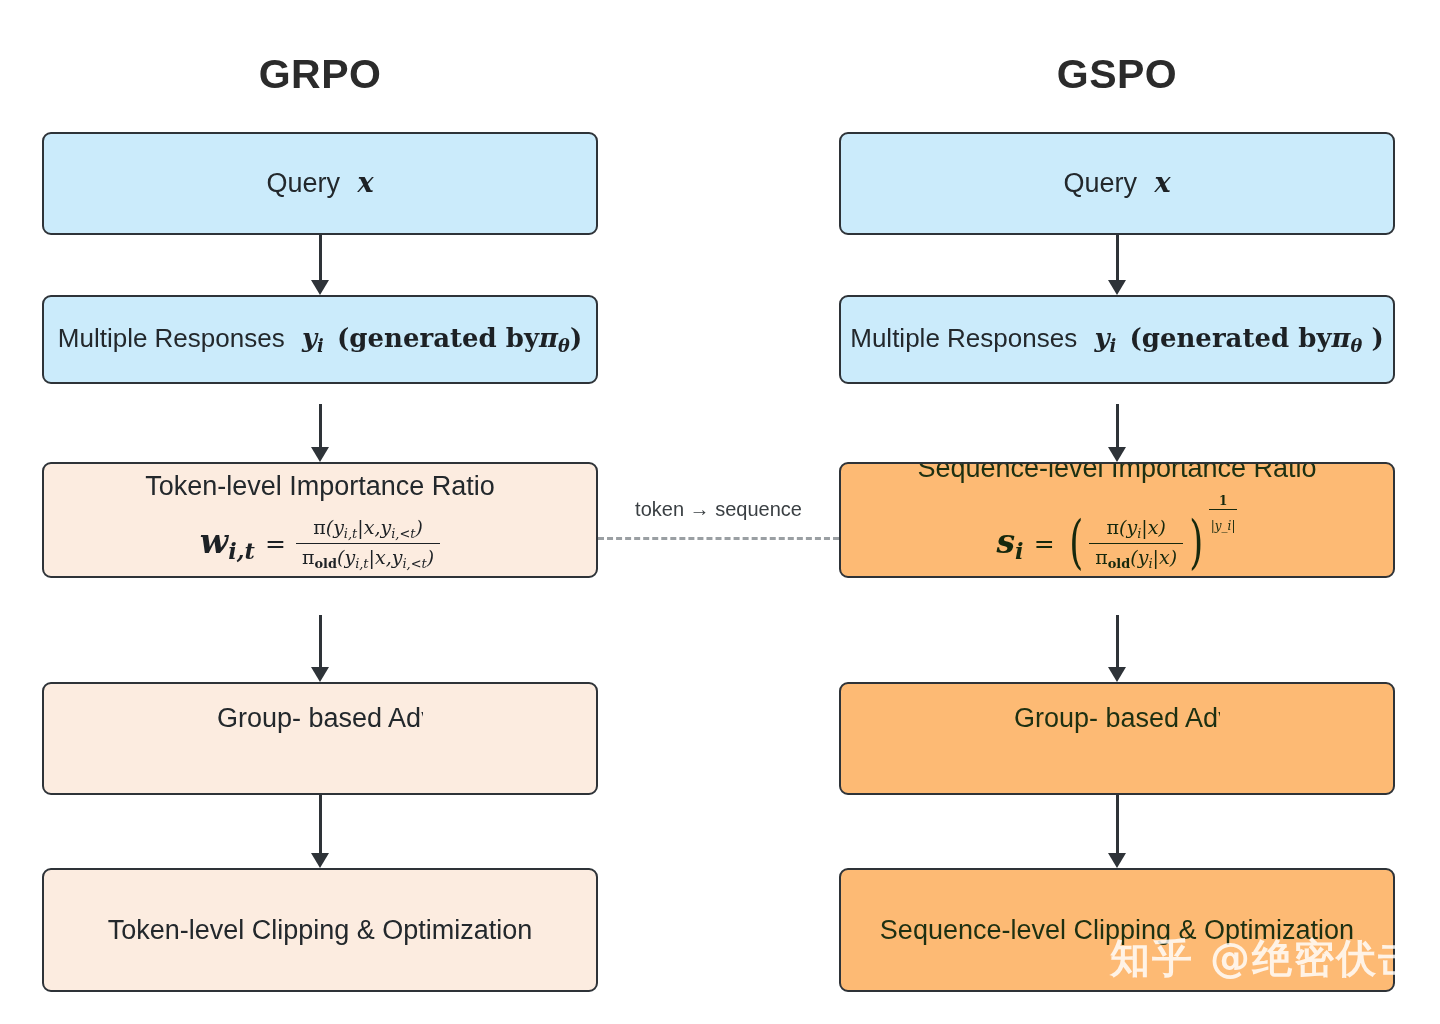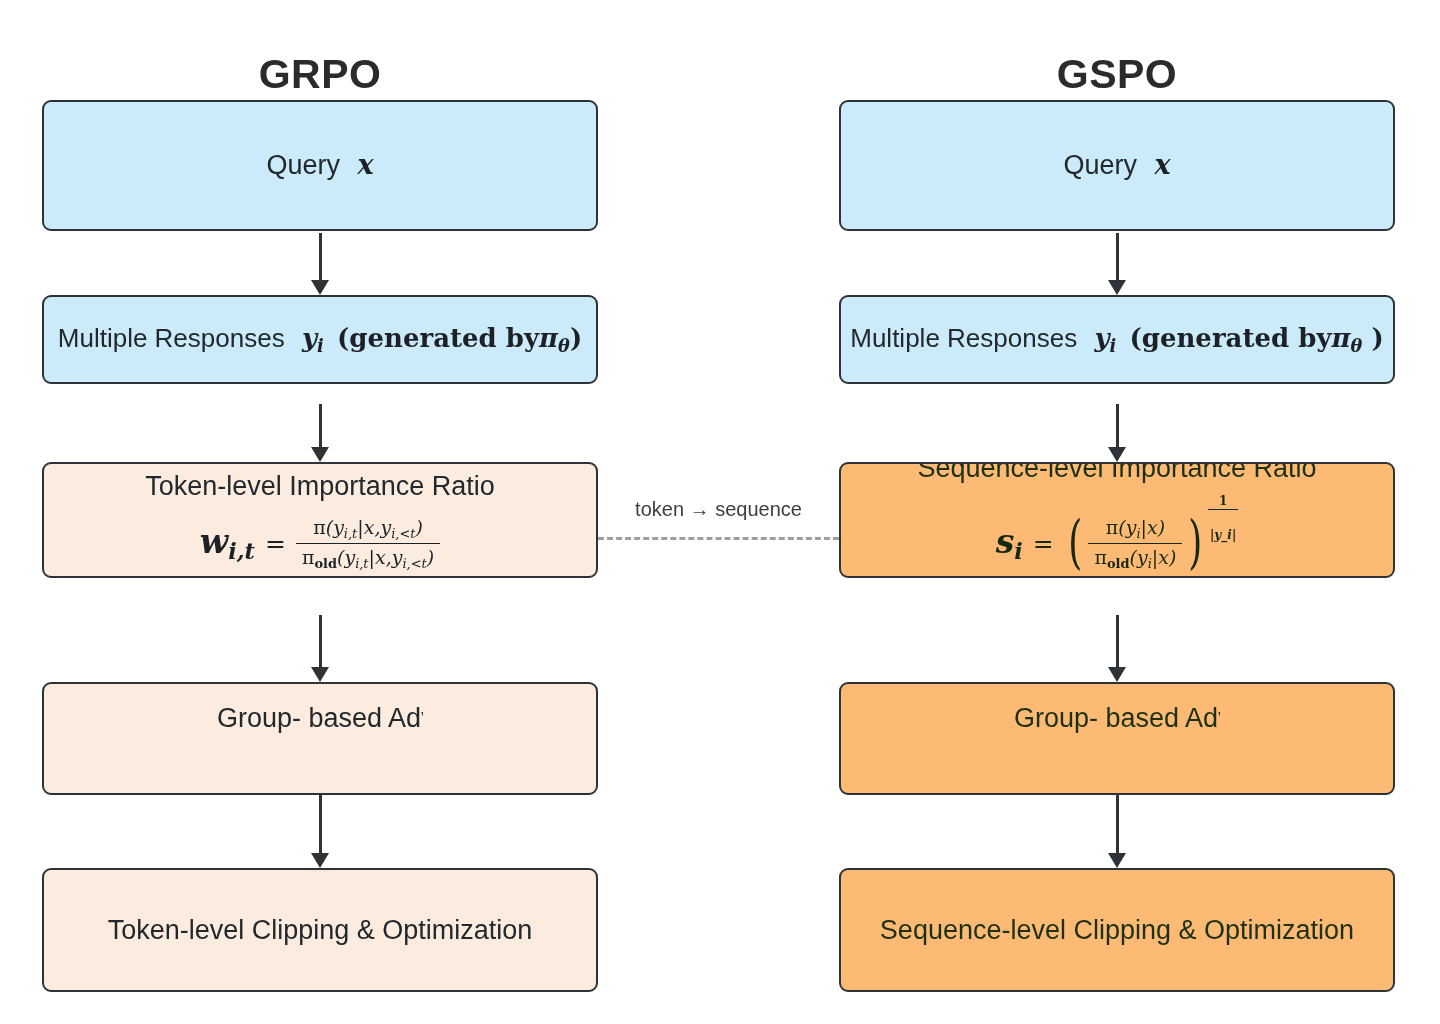--- a/index.html
+++ b/index.html
@@ -60,21 +60,21 @@
     color: #23282c;
     line-height: 1.2;
     white-space: nowrap;
   }
   .node.green .title-line { color: #1d3012; }
 
   
   .col-l { left: 42px;  width: 556px; }
   .col-r { left: 839px; width: 556px; }
 
-  .row-1 { top: 100px; height: 131px; }
+  .row-1 { top: 132px; height: 103px; }
   .row-2 { top: 295px; height: 89px; }
   .row-3 { top: 462px; height: 116px; }
   .row-4 { top: 682px; height: 113px; }
   .row-5 { top: 868px; height: 124px; }
 
   
   .row-2 .title-line { font-size: 26px; }
 
   
   .clip-wrap {
@@ -140,21 +140,21 @@
   .exp {
     font-size: 12px;
     align-self: flex-start;
     margin-top: -4px;
     margin-left: 1px;
     display: inline-flex;
     flex-direction: column;
     align-items: center;
   }
   .exp .enum { padding: 0 2px 1px 2px; font-weight: 700; }
-  .exp .eden { padding: 18px 2px 0 2px; border-top: 1.3px solid #16280d; font-weight: bold; }
+  .exp .eden { padding: 9px 2px 0 2px; border-top: 1.3px solid #16280d; }
 
   sub { font-size: 0.68em; vertical-align: -0.28em; }
 
   
   .arrow {
     position: absolute;
     width: 24px;
     display: flex;
     flex-direction: column;
     align-items: center;
@@ -337,14 +337,15 @@
       <div class="head"></div>
   </div>
   <div class="arrow a-r a-45">
     <div class="shaft"></div>
       <div class="head"></div>
   </div>
 
   <div id="cross-label">token → sequence</div>
   <div id="cross-connector"></div>
 
+  <div id="watermark">知乎 @绝密伏击</div>
 
 </div>
 
 </body></html>

